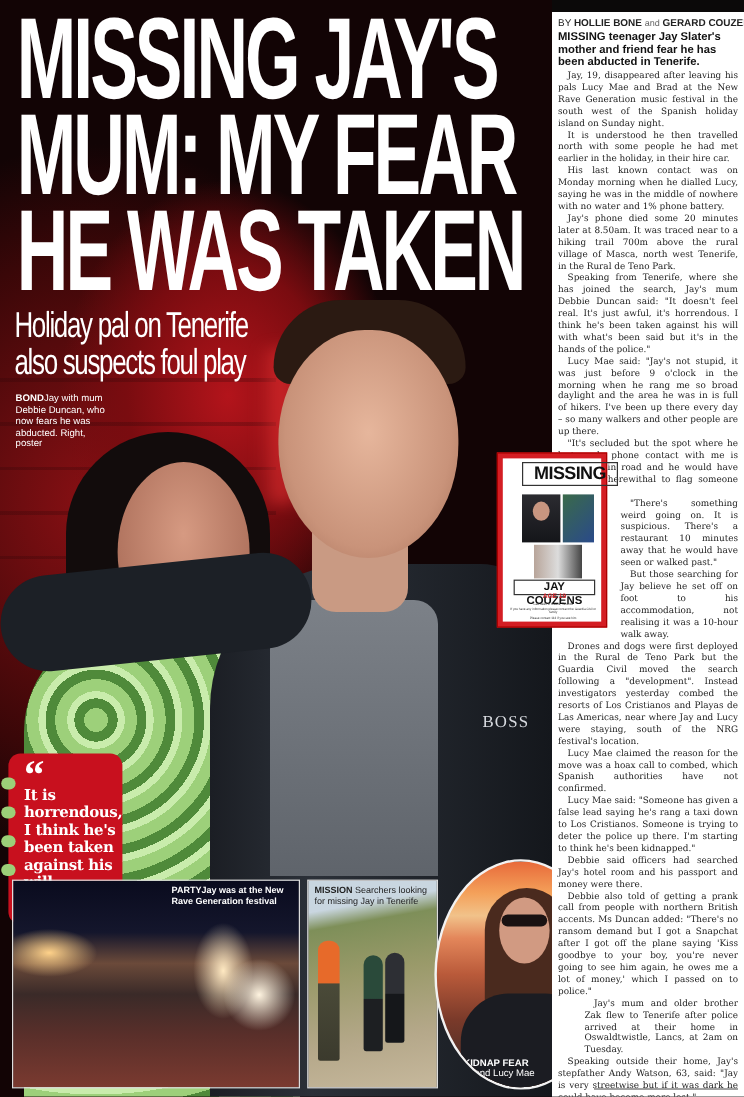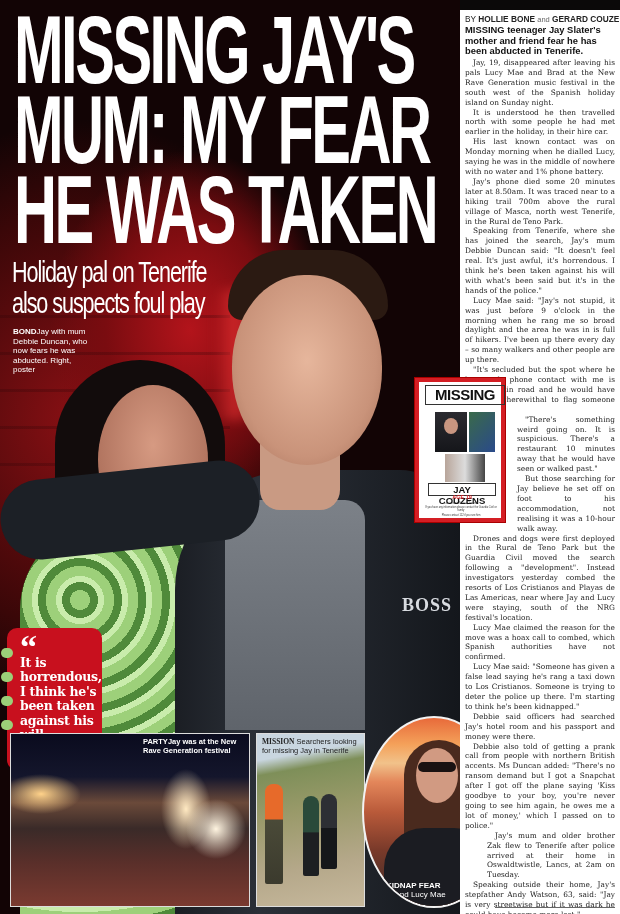--- a/index.html
+++ b/index.html
@@ -18,21 +18,21 @@
   
   .mum-hair{position:absolute;left:55px;top:360px;width:170px;height:250px;border-radius:85px 85px 40px 40px;background:#120c0c;}
   .mum-face{position:absolute;left:98px;top:385px;width:110px;height:150px;border-radius:50%;background:radial-gradient(ellipse at 50% 40%,#d69a82 0%,#b27560 70%,#8e5845 100%);}
   .mum-body{position:absolute;left:20px;top:520px;width:230px;height:394px;border-radius:90px 90px 0 0;background:
      repeating-radial-gradient(circle at 60px 80px,#9dd07a 0 10px,#4f8a3a 10px 18px,#c9ecac 18px 24px);}
   .jay-body{position:absolute;left:175px;top:470px;width:285px;height:444px;border-radius:120px 60px 0 0;background:linear-gradient(90deg,#1b1e24 0%,#2b3038 30%,#14171c 100%);}
   .jay-shirt{position:absolute;left:225px;top:500px;width:140px;height:230px;background:linear-gradient(#7c8188,#5f646b);border-radius:20px 20px 0 0;}
   .jay-neck{position:absolute;left:260px;top:420px;width:80px;height:90px;background:#c99a83;border-radius:20px;}
   .jay-face{position:absolute;left:232px;top:275px;width:150px;height:190px;border-radius:48% 48% 50% 50%;background:radial-gradient(ellipse at 50% 45%,#e6b69c 0%,#c9937a 65%,#a26c55 100%);}
   .jay-hair{position:absolute;left:228px;top:250px;width:160px;height:70px;border-radius:80px 80px 20px 20px;background:#2b1a12;}
-  .boss{position:absolute;left:402px;top:595px;color:#d8dbe0;font-weight:bold;font-size:18px;letter-spacing:1px;font-family:"Liberation Serif",serif;}
+  .boss{position:absolute;left:402px;top:595px;color:#d8dbe0;font-weight:normal;font-size:14px;letter-spacing:1px;font-family:"Liberation Serif",serif;}
   .arm{position:absolute;left:0;top:470px;width:260px;height:80px;border-radius:40px;background:#1c2026;transform:rotate(-6deg);}
 
   
   .headline{position:absolute;left:14px;top:10px;width:445px;color:#fff;font-family:"Liberation Sans",sans-serif;font-weight:bold;line-height:80px;font-size:96px;letter-spacing:-4px;}
   .headline div{white-space:nowrap;transform:scaleX(.62);transform-origin:left top;}
   .subhead{position:absolute;left:12px;top:256px;color:#fff;font-size:30px;line-height:31px;letter-spacing:-1.5px;white-space:nowrap;}
   .subhead div{transform:scaleX(.72);transform-origin:left top;}
   .cap1{position:absolute;left:13px;top:327px;width:75px;color:#fff;font-size:8px;line-height:9.6px;}
   .cap1 b{font-weight:bold;}
 
@@ -50,21 +50,21 @@
      radial-gradient(ellipse 30px 30px at 205px 95px,#fff4e0,transparent),
      radial-gradient(ellipse 25px 40px at 175px 75px,#ffe9c2,transparent),
      linear-gradient(#0a0b1e 0,#14162c 25%,#6b4a3a 40%,#3a2a28 55%,#5a2f2a 75%,#7a3a30 100%);overflow:hidden;}
   .party .cap{position:absolute;left:132px;top:3px;color:#fff;font-size:7.5px;line-height:9px;font-weight:bold;}
   .party .cap b{font-weight:900;}
 
   
   .mission{position:absolute;left:256px;top:733px;width:107px;height:172px;border:1px solid #ddd;background:
      linear-gradient(170deg,#c9d6e0 0,#c9d6e0 14%,#7e8f59 22%,#9a9a6a 45%,#b5a88a 75%,#c6b89c 100%);overflow:hidden;}
   .mission .cap{position:absolute;left:5px;top:3px;color:#222;font-size:7.5px;line-height:9px;}
-  .mission .cap b{font-weight:bold;font-family:Liberation Serif, serif;}
+  .mission .cap b{font-weight:bold;}
   .m-person1{position:absolute;left:8px;top:50px;width:18px;height:100px;background:linear-gradient(#e76a2a 0,#e76a2a 35%,#4a4a38 36%,#3b3a2d 100%);border-radius:8px 8px 2px 2px;}
   .m-person2{position:absolute;left:46px;top:62px;width:16px;height:80px;background:linear-gradient(#2a4a3a 0,#2a4a3a 45%,#1d1f22 46%);border-radius:8px 8px 2px 2px;}
   .m-person3{position:absolute;left:64px;top:60px;width:16px;height:75px;background:linear-gradient(#2d2f34 0,#2d2f34 45%,#15171a 46%);border-radius:8px 8px 2px 2px;}
 
   
   .lucy{position:absolute;left:362px;top:716px;width:140px;height:188px;border-radius:50%;overflow:hidden;border:2px solid #f2f2f2;background:
      linear-gradient(#e86a3a 0,#f4a15a 14%,#f1c28a 24%,#e3865a 34%,#b95a3a 50%,#7a3a2a 70%,#3a2a28 100%);}
   .lucy-hair{position:absolute;left:40px;top:22px;width:70px;height:170px;border-radius:35px 35px 10px 10px;background:#4a2a1e;}
   .lucy-face{position:absolute;left:52px;top:30px;width:42px;height:55px;border-radius:50%;background:#d19a82;}
   .lucy-glasses{position:absolute;left:54px;top:44px;width:38px;height:10px;background:#1a1212;border-radius:5px;}
@@ -83,21 +83,21 @@
   .body p.narrow{margin-left:52px;}
   .body p.curve1{margin-left:22px;}
   .body p.curve2{}
   .contact{position:absolute;left:495px;top:907px;width:120px;border-top:1px solid #666;text-align:center;padding-top:18px;}
   .contact .email{font-size:7.4px;font-weight:bold;color:#111;line-height:9px;}
   .contact .x{font-size:7.2px;color:#444;line-height:9px;}
 
   
   .poster{position:absolute;left:414px;top:377px;width:92px;height:146px;background:#d41e24;border:1px solid #a00;box-sizing:border-box;padding:4px 4px;}
   .poster .inner{background:#fff;width:100%;height:100%;position:relative;}
-  .poster .title{position:absolute;left:6px;top:3px;width:78px;height:18px;border:1px solid #333;text-align:center;font-weight:bold;font-size:15px;line-height:18px;color:#111;letter-spacing:-.5px;}
+  .poster .title{position:absolute;left:16px;top:3px;width:78px;height:18px;border:1px solid #333;text-align:center;font-weight:bold;font-size:15px;line-height:18px;color:#111;letter-spacing:-.5px;}
   .poster .ph1{position:absolute;left:16px;top:30px;width:32px;height:40px;background:linear-gradient(#2b2b30,#15161a);}
   .poster .ph1:after{content:"";position:absolute;left:9px;top:6px;width:14px;height:16px;border-radius:50%;background:#c89680;}
   .poster .ph2{position:absolute;left:50px;top:30px;width:26px;height:40px;background:linear-gradient(135deg,#3a6a4a,#2a4a8a);}
   .poster .ph3{position:absolute;left:26px;top:72px;width:40px;height:28px;background:linear-gradient(90deg,#b8a59a,#dcdcdc 50%,#444 100%);}
   .poster .name{position:absolute;left:9px;top:101px;width:66px;height:11px;border:1px solid #333;text-align:center;font-weight:bold;font-size:9.5px;line-height:11px;color:#111;}
   .poster .age{position:absolute;left:9px;top:112px;width:68px;text-align:center;color:#d41e24;font-weight:bold;font-size:5.5px;}
   .poster .fine{position:absolute;left:4px;top:120px;width:76px;font-size:2.6px;line-height:3.2px;color:#333;text-align:center;}
   .poster .fine div{margin-bottom:1px;}
 </style>
 </head>

